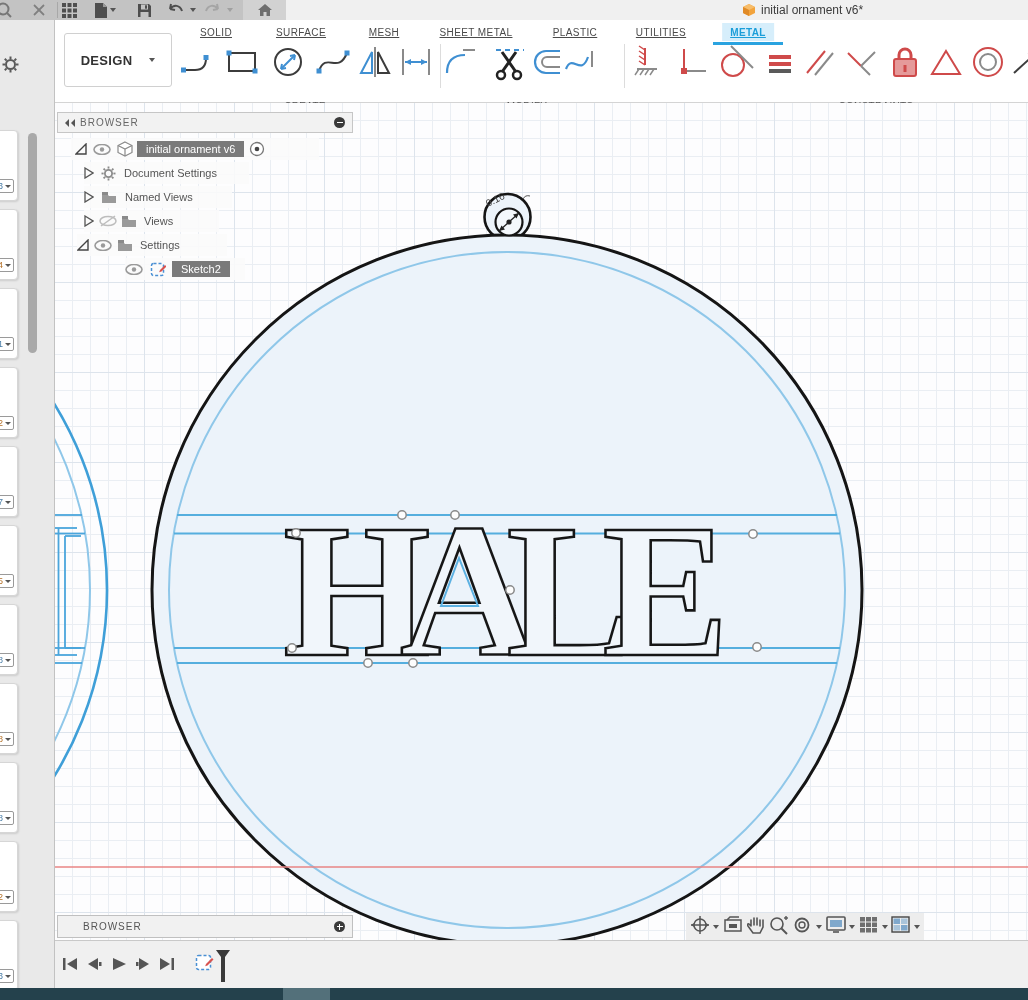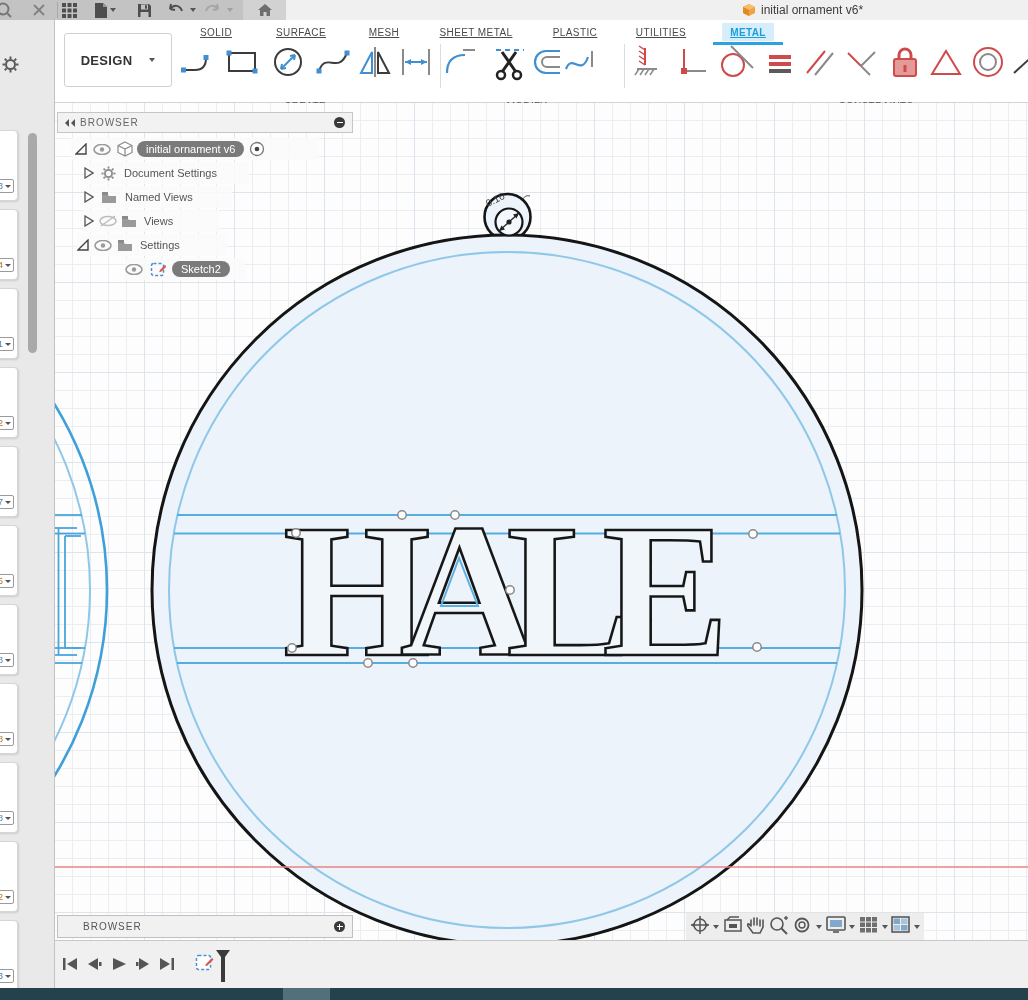--- a/index.html
+++ b/index.html
@@ -46,21 +46,21 @@
       repeating-linear-gradient(to bottom, transparent 0 17px, #eaeef3 17px 18px);
     overflow:hidden; }
   .canvas svg { position:absolute; left:0; top:0; }
 
   
   .browser { left:57px; top:112px; width:296px; }
   .panel-header { position:absolute; left:0; top:0; width:296px; height:21px; background:#f2f2f2; border:1px solid #c6c6c6;
     display:flex; align-items:center; font-size:10px; color:#666; letter-spacing:1px; }
   .brow { position:absolute; height:22px; display:flex; align-items:center; background:rgba(250,250,250,.88); }
   .brow .lbl { font-size:11px; color:#555; white-space:nowrap; }
-  .chip { background:#7a7a7a; color:#fff; font-size:11px; padding:2px 9px; white-space:nowrap;border-radius:8px; }
+  .chip { background:#7a7a7a; color:#fff; font-size:11px; padding:2px 9px; white-space:nowrap; }
   .minus-circle,.plus-circle { width:11px; height:11px; border-radius:50%; background:#3a3a3a; position:relative; }
   .minus-circle::after { content:""; position:absolute; left:2.5px; top:4.8px; width:6px; height:1.6px; background:#fff; }
   .plus-circle::after { content:""; position:absolute; left:2.5px; top:4.8px; width:6px; height:1.6px; background:#fff; }
   .plus-circle::before { content:""; position:absolute; left:4.8px; top:2.5px; width:1.6px; height:6px; background:#fff; }
 
   
   .comments-bar { left:57px; top:915px; width:296px; height:23px; background:#f1f1f1; border:1px solid #c0c0c0;
     display:flex; align-items:center; font-size:10px; color:#555; letter-spacing:1px; }
   .nav-toolbar { left:686px; top:913px; width:238px; height:27px; background:#ededed; display:flex; align-items:center; justify-content:space-evenly; }
   .timeline-bar { left:55px; top:940px; width:973px; height:48px; background:#f0f0f0; border-top:1px solid #c9c9c9; }

